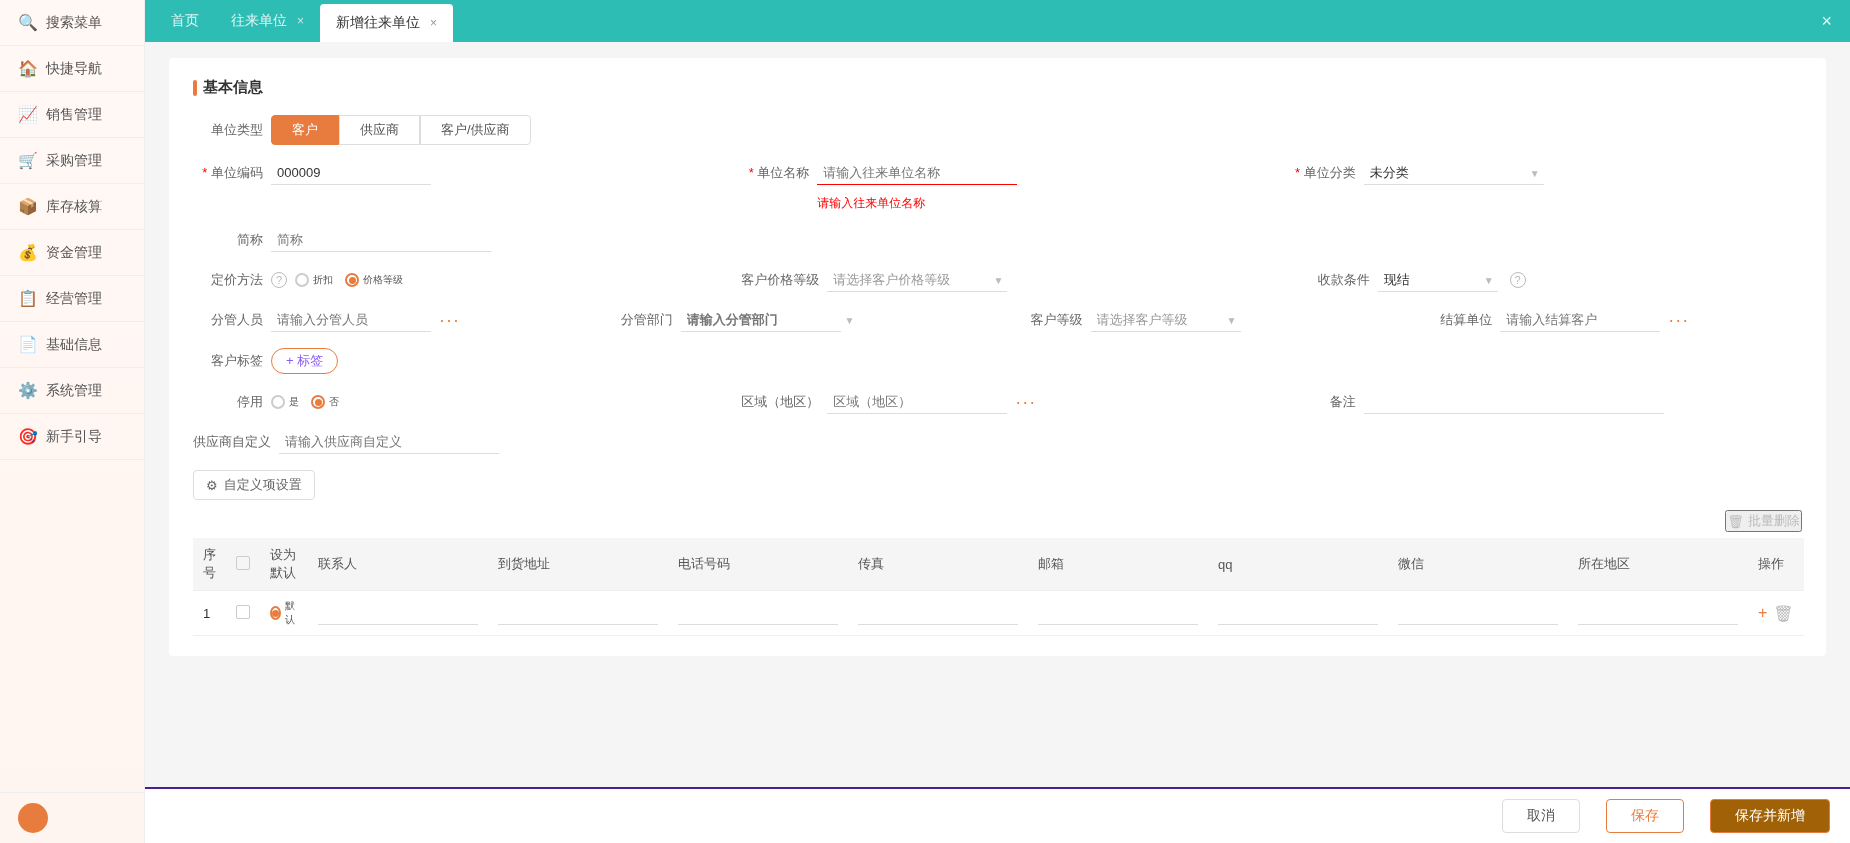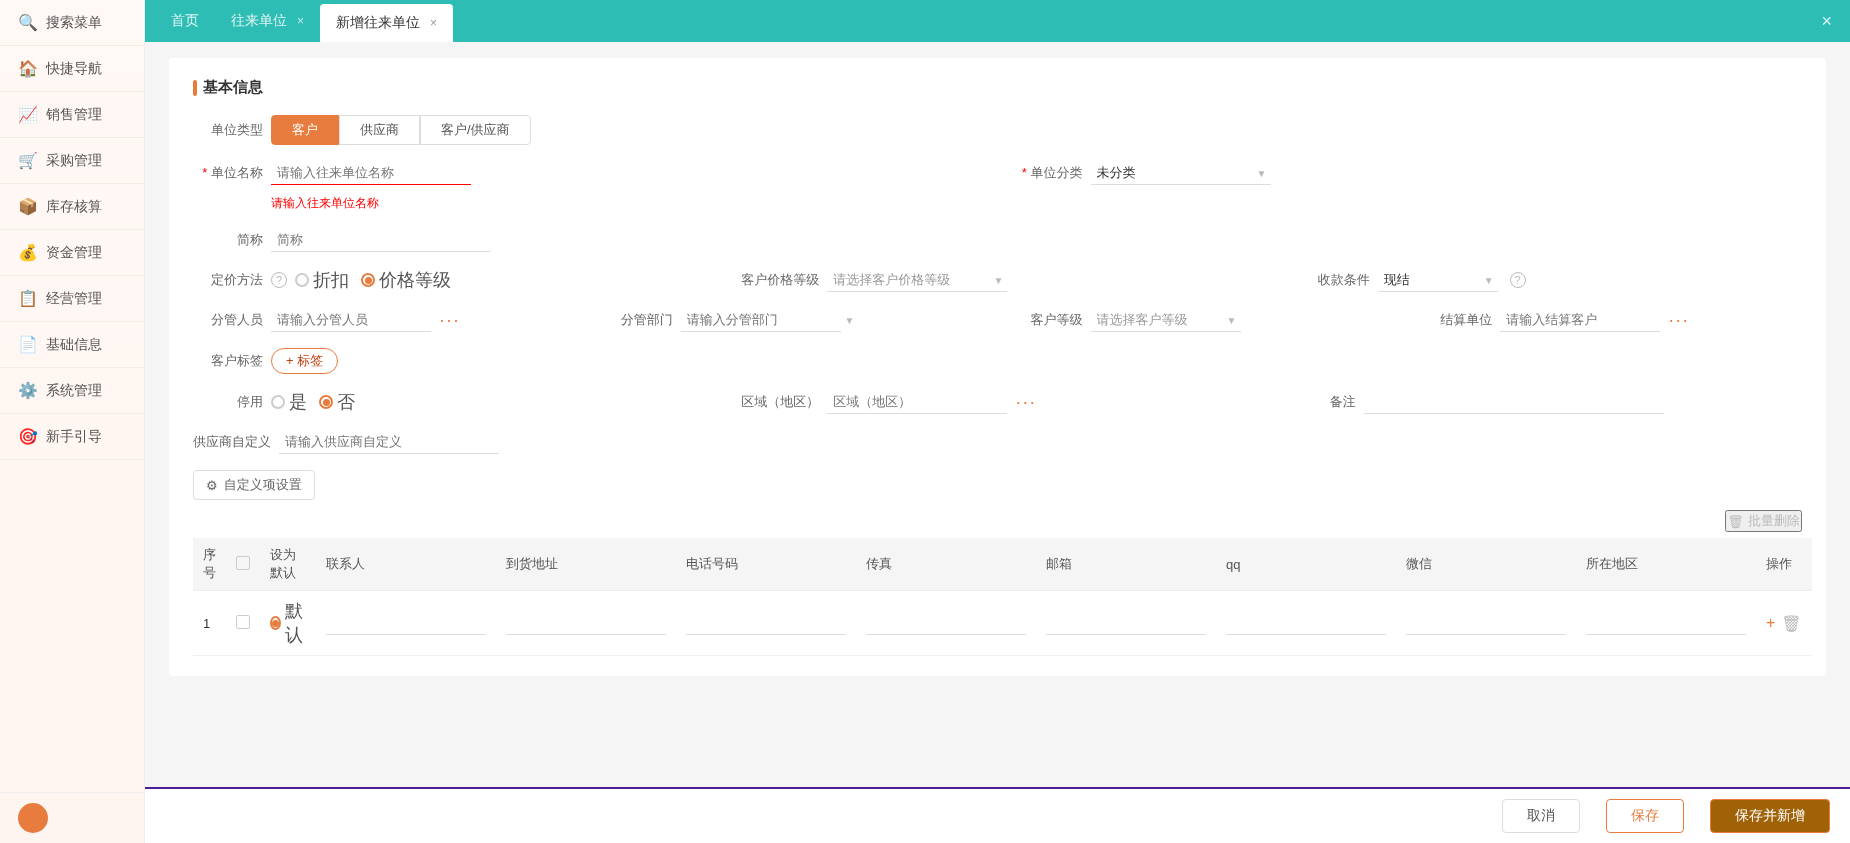--- a/index.html
+++ b/index.html
@@ -196,21 +196,21 @@
     .type-btn.active {
       background: #e87c3e;
       color: #fff;
       border-color: #e87c3e;
     }
     .type-btn:first-child { border-radius: 4px 0 0 4px; }
     .type-btn:last-child { border-radius: 0 4px 4px 0; }
 
     
     .radio-group { display: flex; align-items: center; gap: 12px; }
-    .radio-item { display: flex; align-items: center; gap: 4px; cursor: pointer; font-size: 18px; color: #555; }
+    .radio-item { display: flex; align-items: center; gap: 4px; cursor: pointer; font-size: 10px; color: #555; }
     .radio-circle {
       width: 14px; height: 14px;
       border-radius: 50%;
       border: 2px solid #ccc;
       display: flex; align-items: center; justify-content: center;
     }
     .radio-circle.checked { border-color: #e87c3e; }
     .radio-circle.checked::after {
       content: '';
       width: 7px; height: 7px;
@@ -223,21 +223,21 @@
       color: #e87c3e;
       cursor: pointer;
       font-size: 18px;
       letter-spacing: 1px;
       line-height: 1;
     }
 
     
     .tag-btn {
       border: 1px solid #e87c3e;
-      color: #c2410c;
+      color: #8b5cf6;
       background: #fff;
       border-radius: 20px;
       padding: 3px 14px;
       font-size: 13px;
       cursor: pointer;
       display: flex;
       align-items: center;
       gap: 4px;
     }
 
@@ -422,20 +422,27 @@
           <div class="type-btn-group">
             <button class="type-btn active">客户</button>
             <button class="type-btn">供应商</button>
             <button class="type-btn">客户/供应商</button>
           </div>
         </div>
       </div>
 
       
       <div class="form-row" style="gap: 30px; align-items: flex-start;">
+        <div class="form-group">
+          <span class="form-label">
+            <span style="color:red">*</span>
+            <span>单位编码</span>
+          </span>
+          <input class="form-input" type="text" value="000009" style="width: 160px;">
+        </div>
         <div class="form-group" style="flex-direction: column; align-items: flex-start;">
           <div style="display:flex; align-items:center; gap:8px;">
             <span class="form-label">
               <span style="color:red">*</span>
               <span>单位名称</span>
             </span>
             <input class="form-input error" type="text" style="width: 200px; border-bottom-color: red;" placeholder="请输入往来单位名称">
           </div>
           <span class="form-input-error-msg" style="margin-left:78px;">请输入往来单位名称</span>
         </div>
@@ -503,21 +510,21 @@
       
       <div class="form-row" style="gap: 30px;">
         <div class="form-group">
           <span class="form-label">分管人员</span>
           <input class="form-input" type="text" style="width: 140px;" placeholder="请输入分管人员">
           <span class="more-dots">···</span>
         </div>
         <div class="form-group">
           <span class="form-label">分管部门</span>
           <div class="select-wrapper">
-            <input class="form-input" type="text" style="width: 140px;" placeholder="请输入分管部门">
+            <input class="form-input" type="text" style="width: 140px; font-weight: bold;" placeholder="请输入分管部门">
             <span class="chevron" style="position:static; transform:none; color:#bbb; font-size:10px;">▼</span>
           </div>
         </div>
         <div class="form-group">
           <span class="form-label">客户等级</span>
           <div class="select-wrapper">
             <select class="form-select" style="min-width:150px;">
               <option value="">请选择客户等级</option>
             </select>
             <span class="chevron">▼</span>

